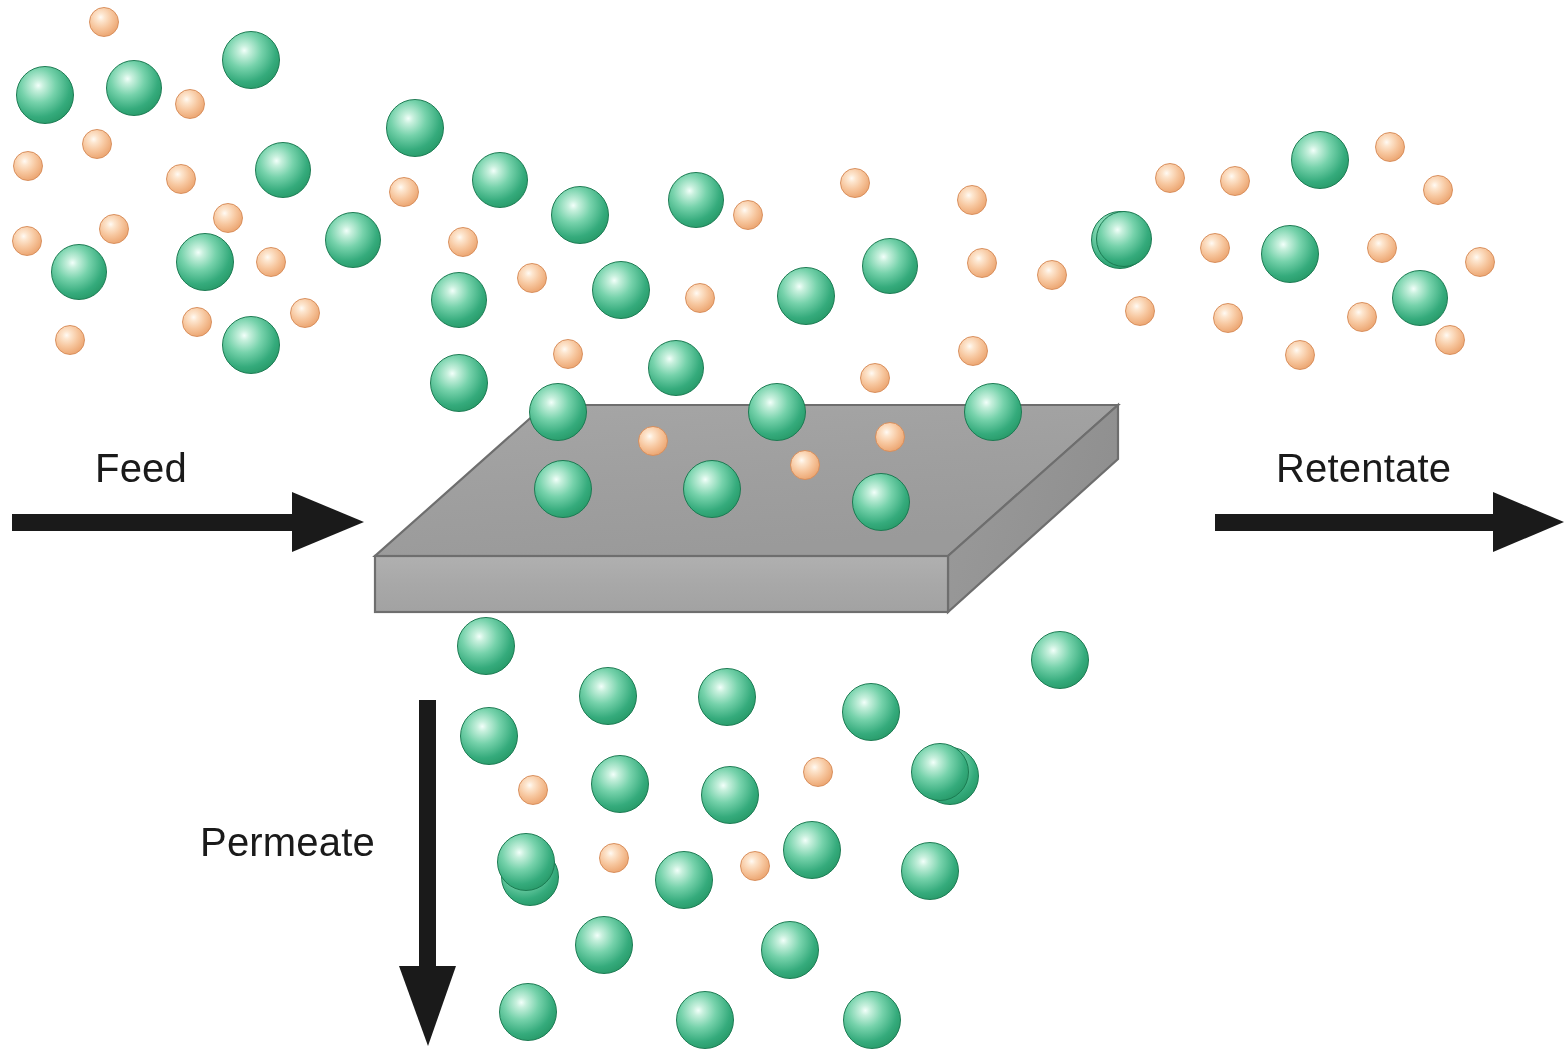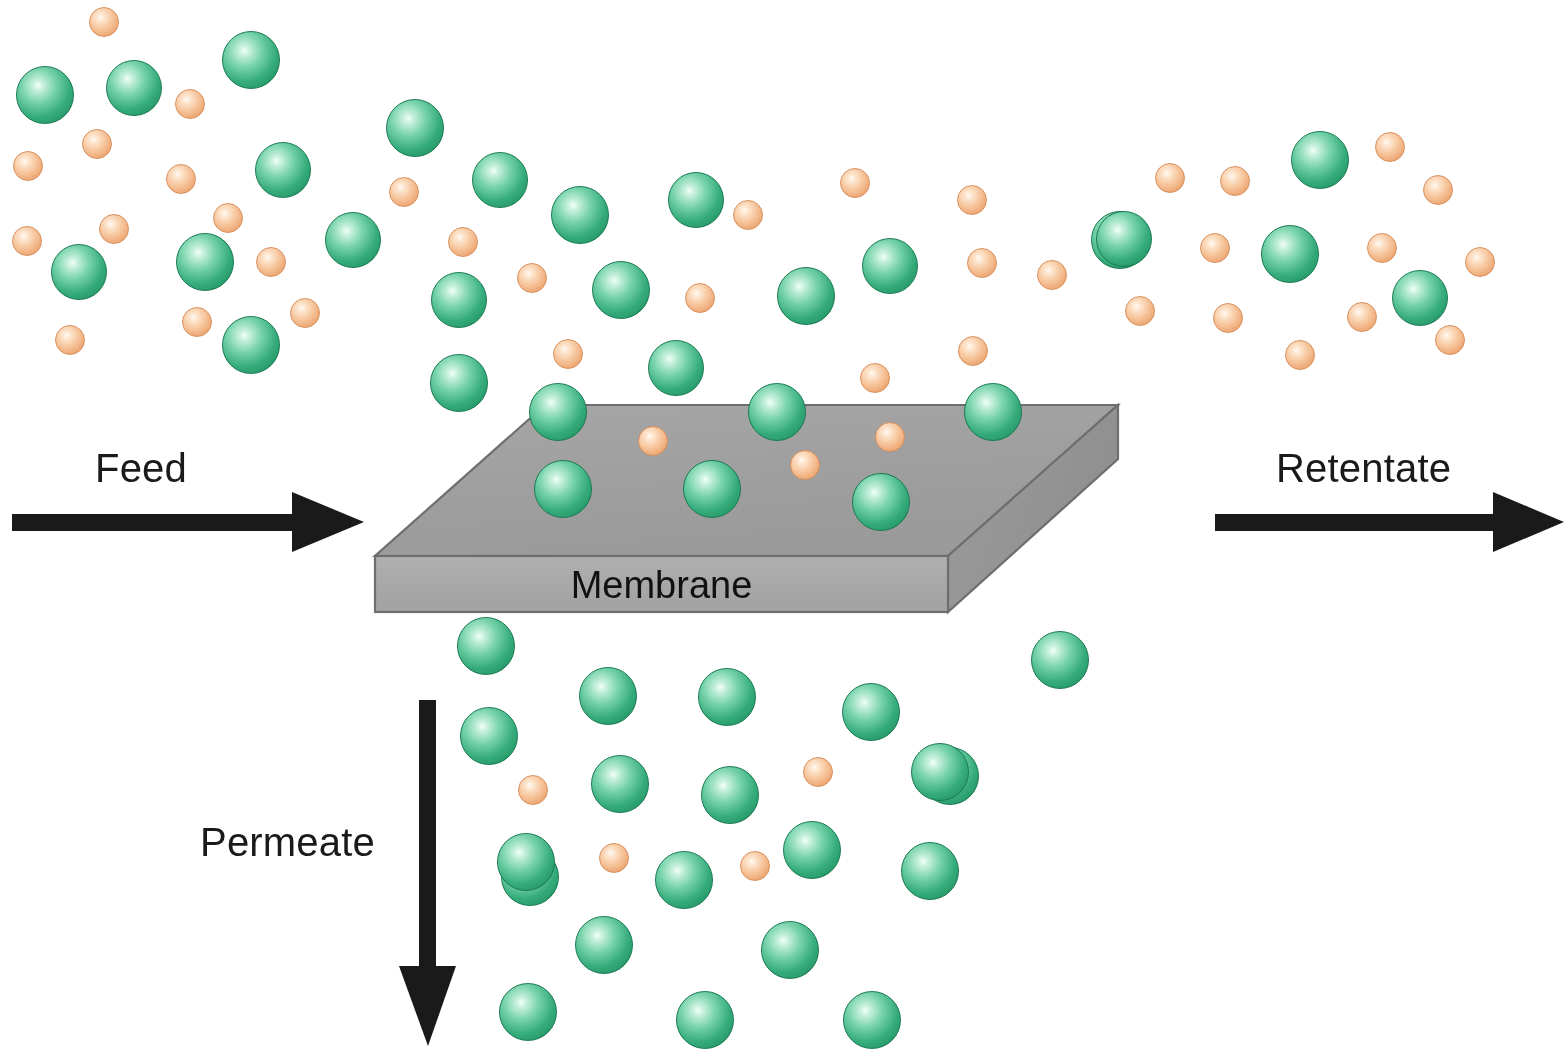--- a/index.html
+++ b/index.html
@@ -196,21 +196,20 @@
         </linearGradient>
       </defs>
 
       <polygon points="545,405 1118,405 948,556 375,556" fill="url(#topFaceGrad)" stroke="#6e6e6e" stroke-width="2.2"></polygon>
 
       <polygon points="948,556 1118,405 1118,459 948,612" fill="url(#sideFaceGrad)" stroke="#6e6e6e" stroke-width="2.2"></polygon>
 
       <rect x="375" y="556" width="573" height="56" fill="url(#frontFaceGrad)" stroke="#6e6e6e" stroke-width="2.2"></rect>
     </svg>
 
-    <div class="membrane-label" style="left:375px; top:566px; width:573px; text-align:center;">Membrane</div>
   </div>
 
   <div id="surface-particle-layer">
       <div class="sphere big" style="left: 529px; top: 383px; width: 58px; height: 58px;"></div>
       <div class="sphere big" style="left: 748px; top: 383px; width: 58px; height: 58px;"></div>
       <div class="sphere big" style="left: 964px; top: 383px; width: 58px; height: 58px;"></div>
       <div class="sphere big" style="left: 534px; top: 460px; width: 58px; height: 58px;"></div>
       <div class="sphere big" style="left: 683px; top: 460px; width: 58px; height: 58px;"></div>
       <div class="sphere big" style="left: 852px; top: 473px; width: 58px; height: 58px;"></div>
       <div class="sphere small" style="left: 638px; top: 426px; width: 30px; height: 30px;"></div>

